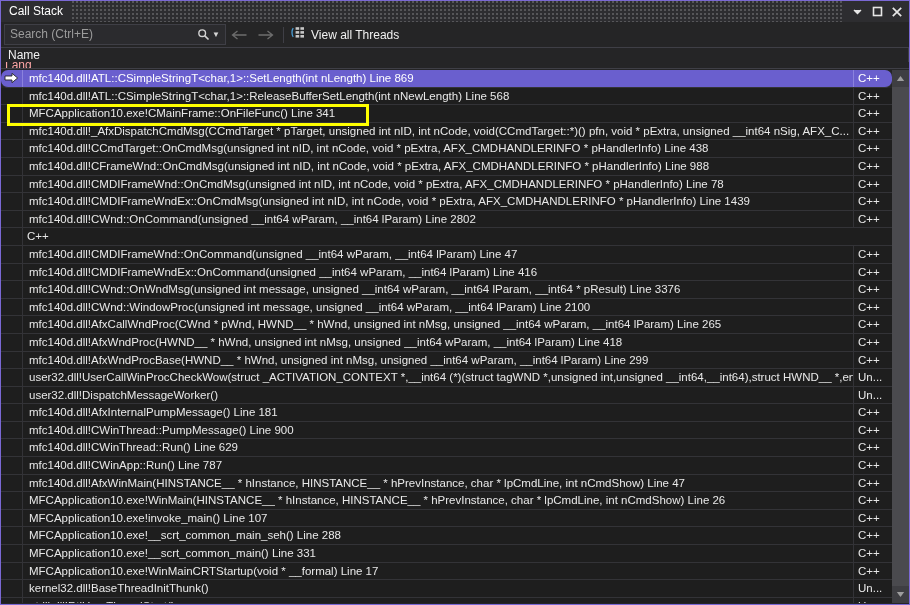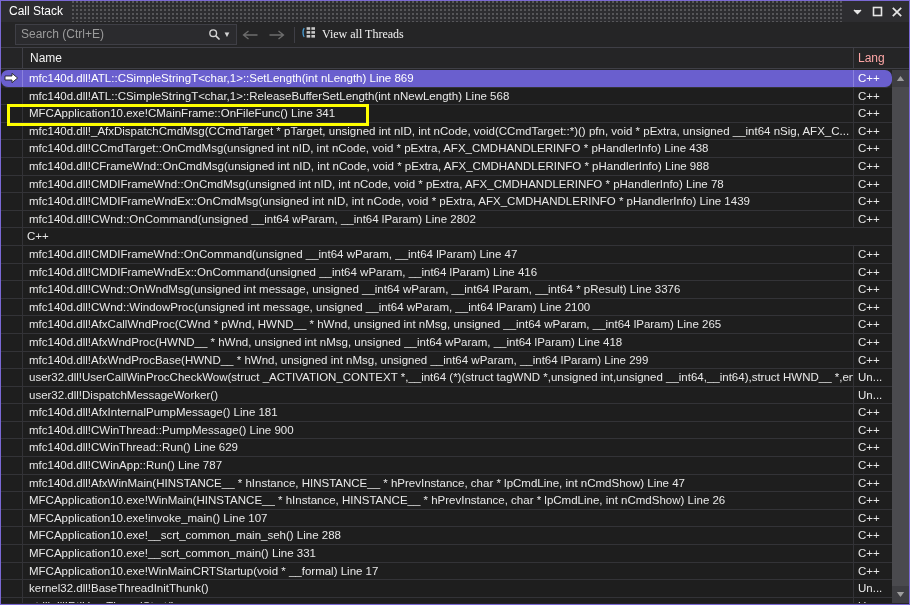--- a/index.html
+++ b/index.html
@@ -59,21 +59,21 @@
   .toolbar {
     height: 25px;
     background: #252526;
     display: flex;
     align-items: center;
     padding: 0 0 0 0;
   }
   .search-box {
     width: 222px;
     height: 21px;
-    margin-left: 14px;
+    margin-left: 3px;
     background: #2b2b2e;
     border: 1px solid #3f3f46;
     display: flex;
     align-items: center;
     padding: 0 2px 0 5px;
   }
   .search-input {
     flex: 1;
     background: transparent;
     border: none;
@@ -95,31 +95,32 @@
     color: #6d6d6d;
     font-size: 15px;
   }
   .tb-sep {
     width: 1px; height: 16px; background: #3f3f46; margin: 0 5px;
   }
   .view-threads {
     display: flex; align-items: center; height: 22px; padding: 0 6px 0 2px; gap: 5px;
   }
   .view-threads-label {
-    color: #f1f1f1; font-size: 12px; white-space: nowrap; font-family: Liberation Serif, serif;
+    color: #f1f1f1; font-size: 12px; white-space: nowrap;
   }
 
   
   .grid-header {
     height: 22px;
     background: #252526;
     display: flex;
     align-items: stretch;
     border-bottom: 1px solid #3f3f46;
     border-top: 1px solid #3f3f46;
+    flex-direction: column;
   }
   .hdr-gutter {
     width: 22px; border-right: 1px solid #3f3f46;
   }
   .hdr-name {
     flex: 1;
     color: #f1f1f1;
     font-size: 12px;
     display: flex; align-items: center;
     padding-left: 7px;

